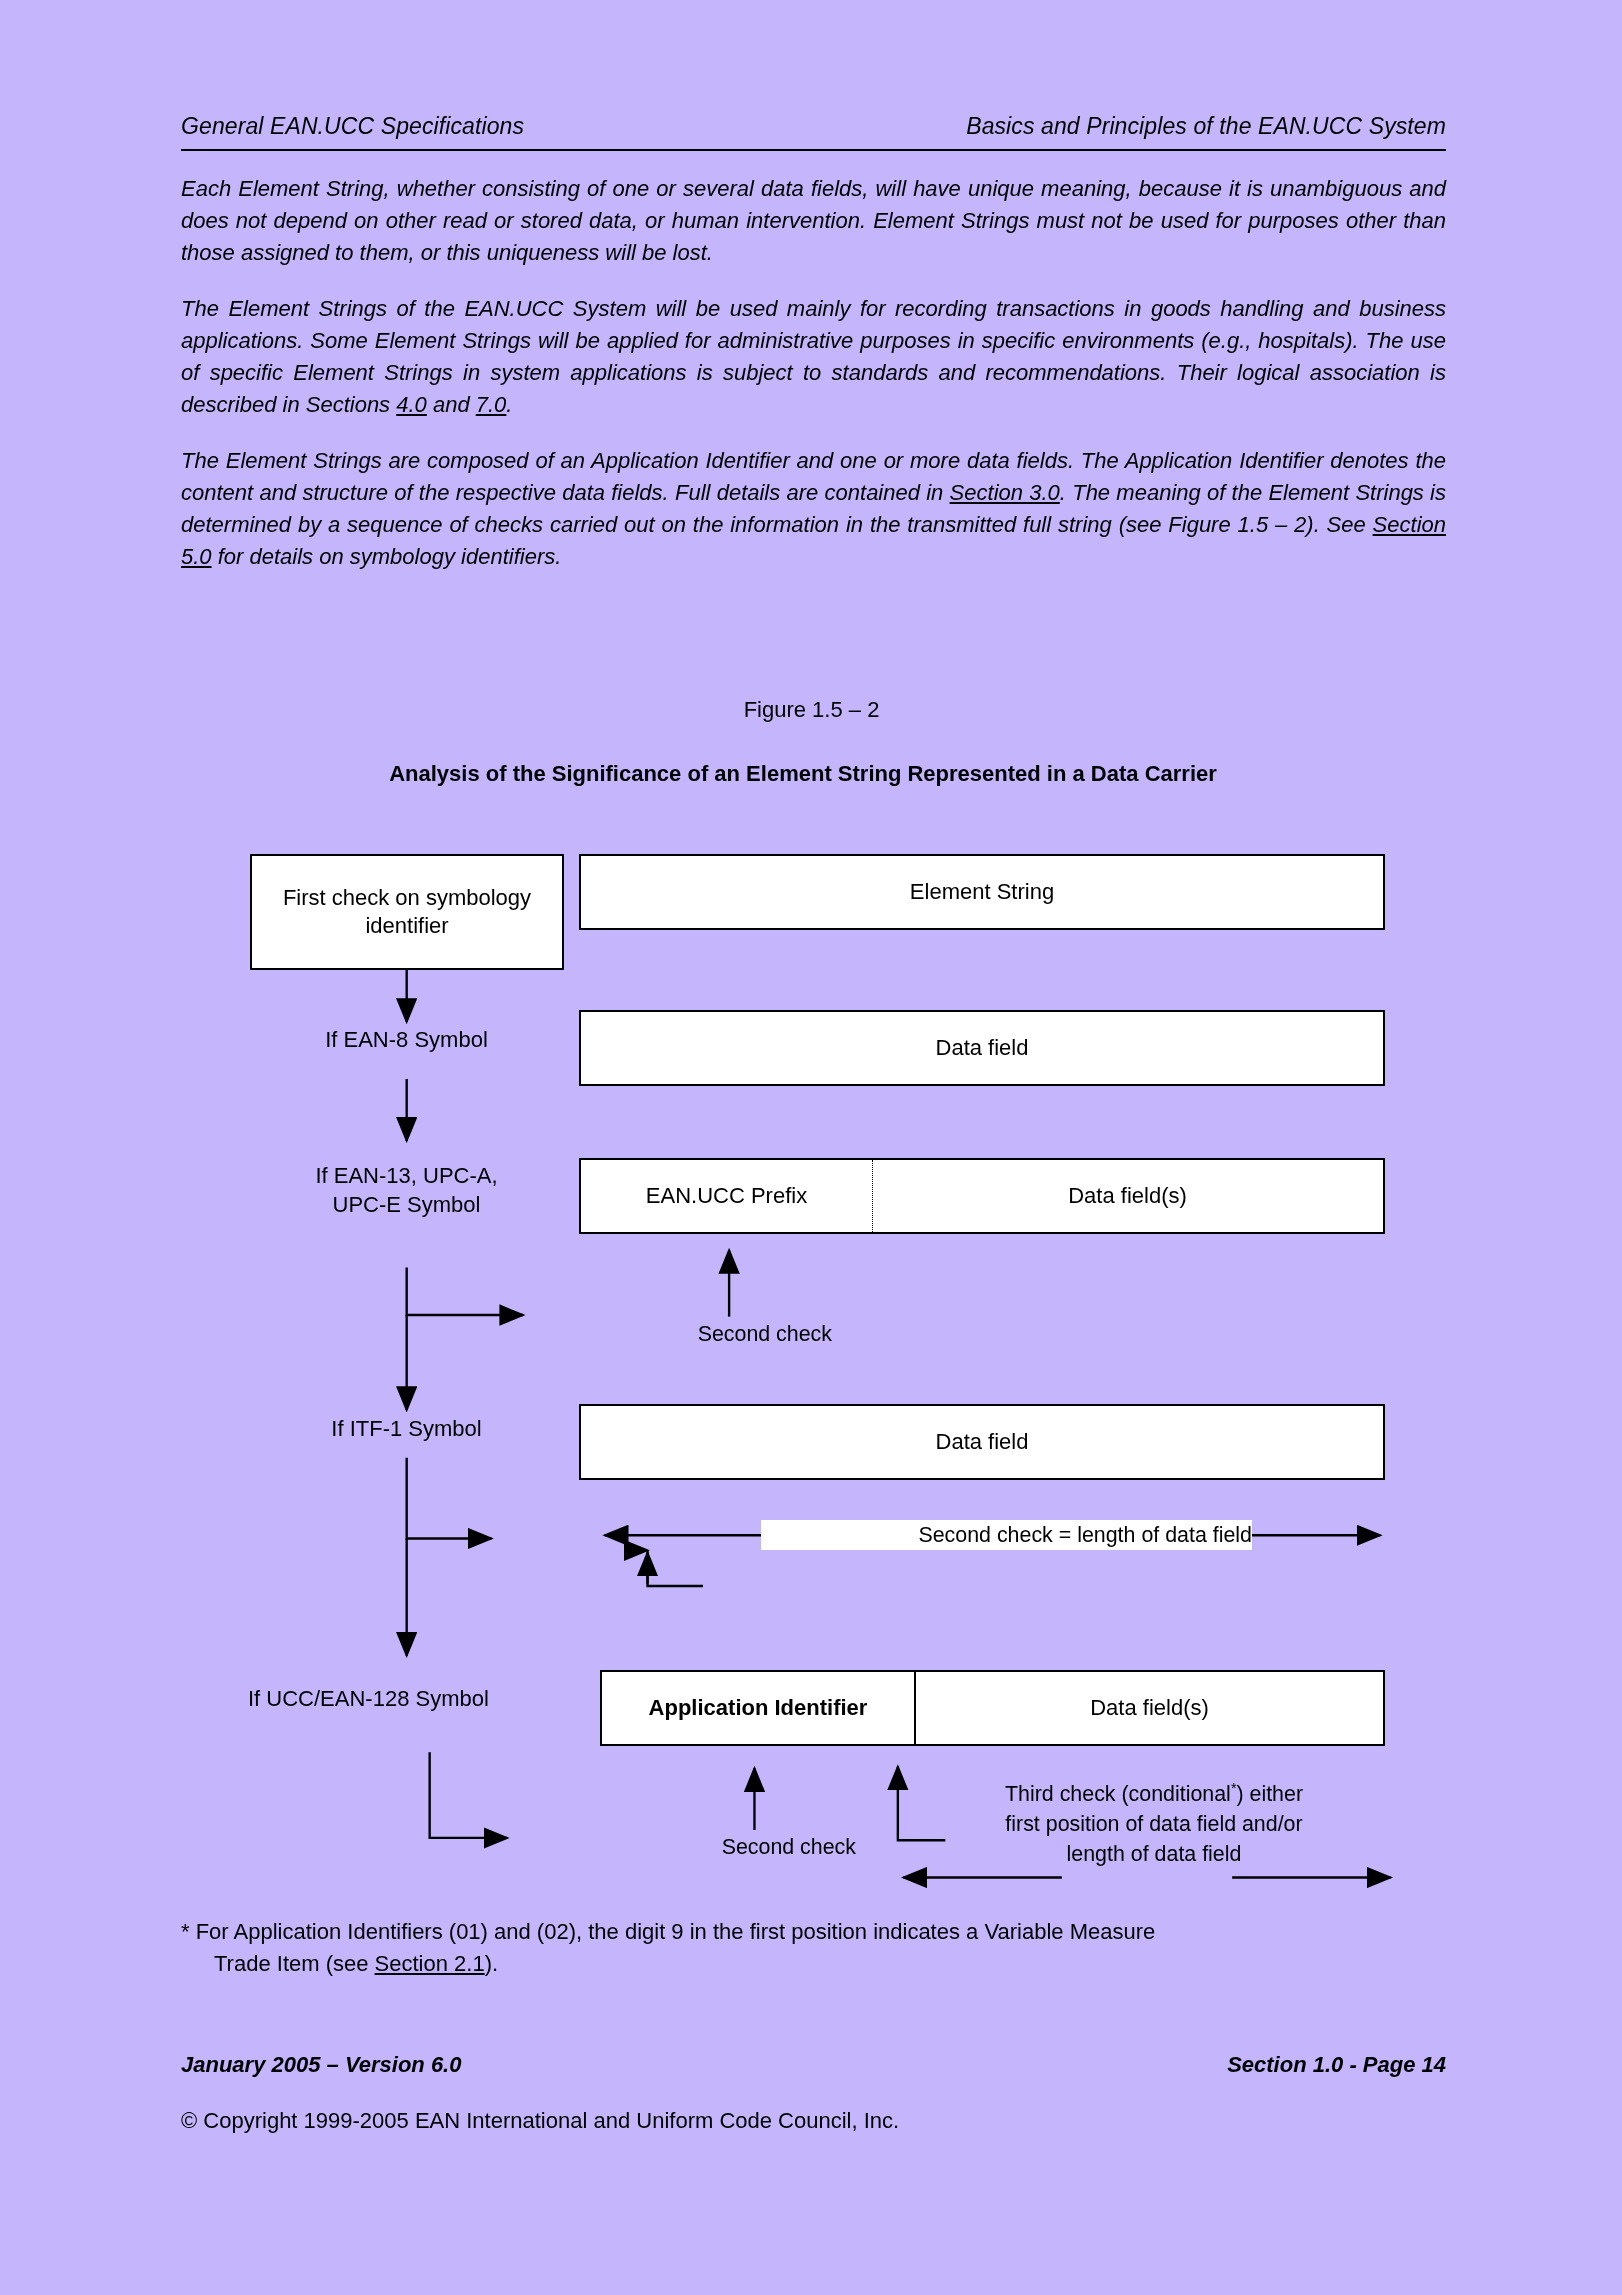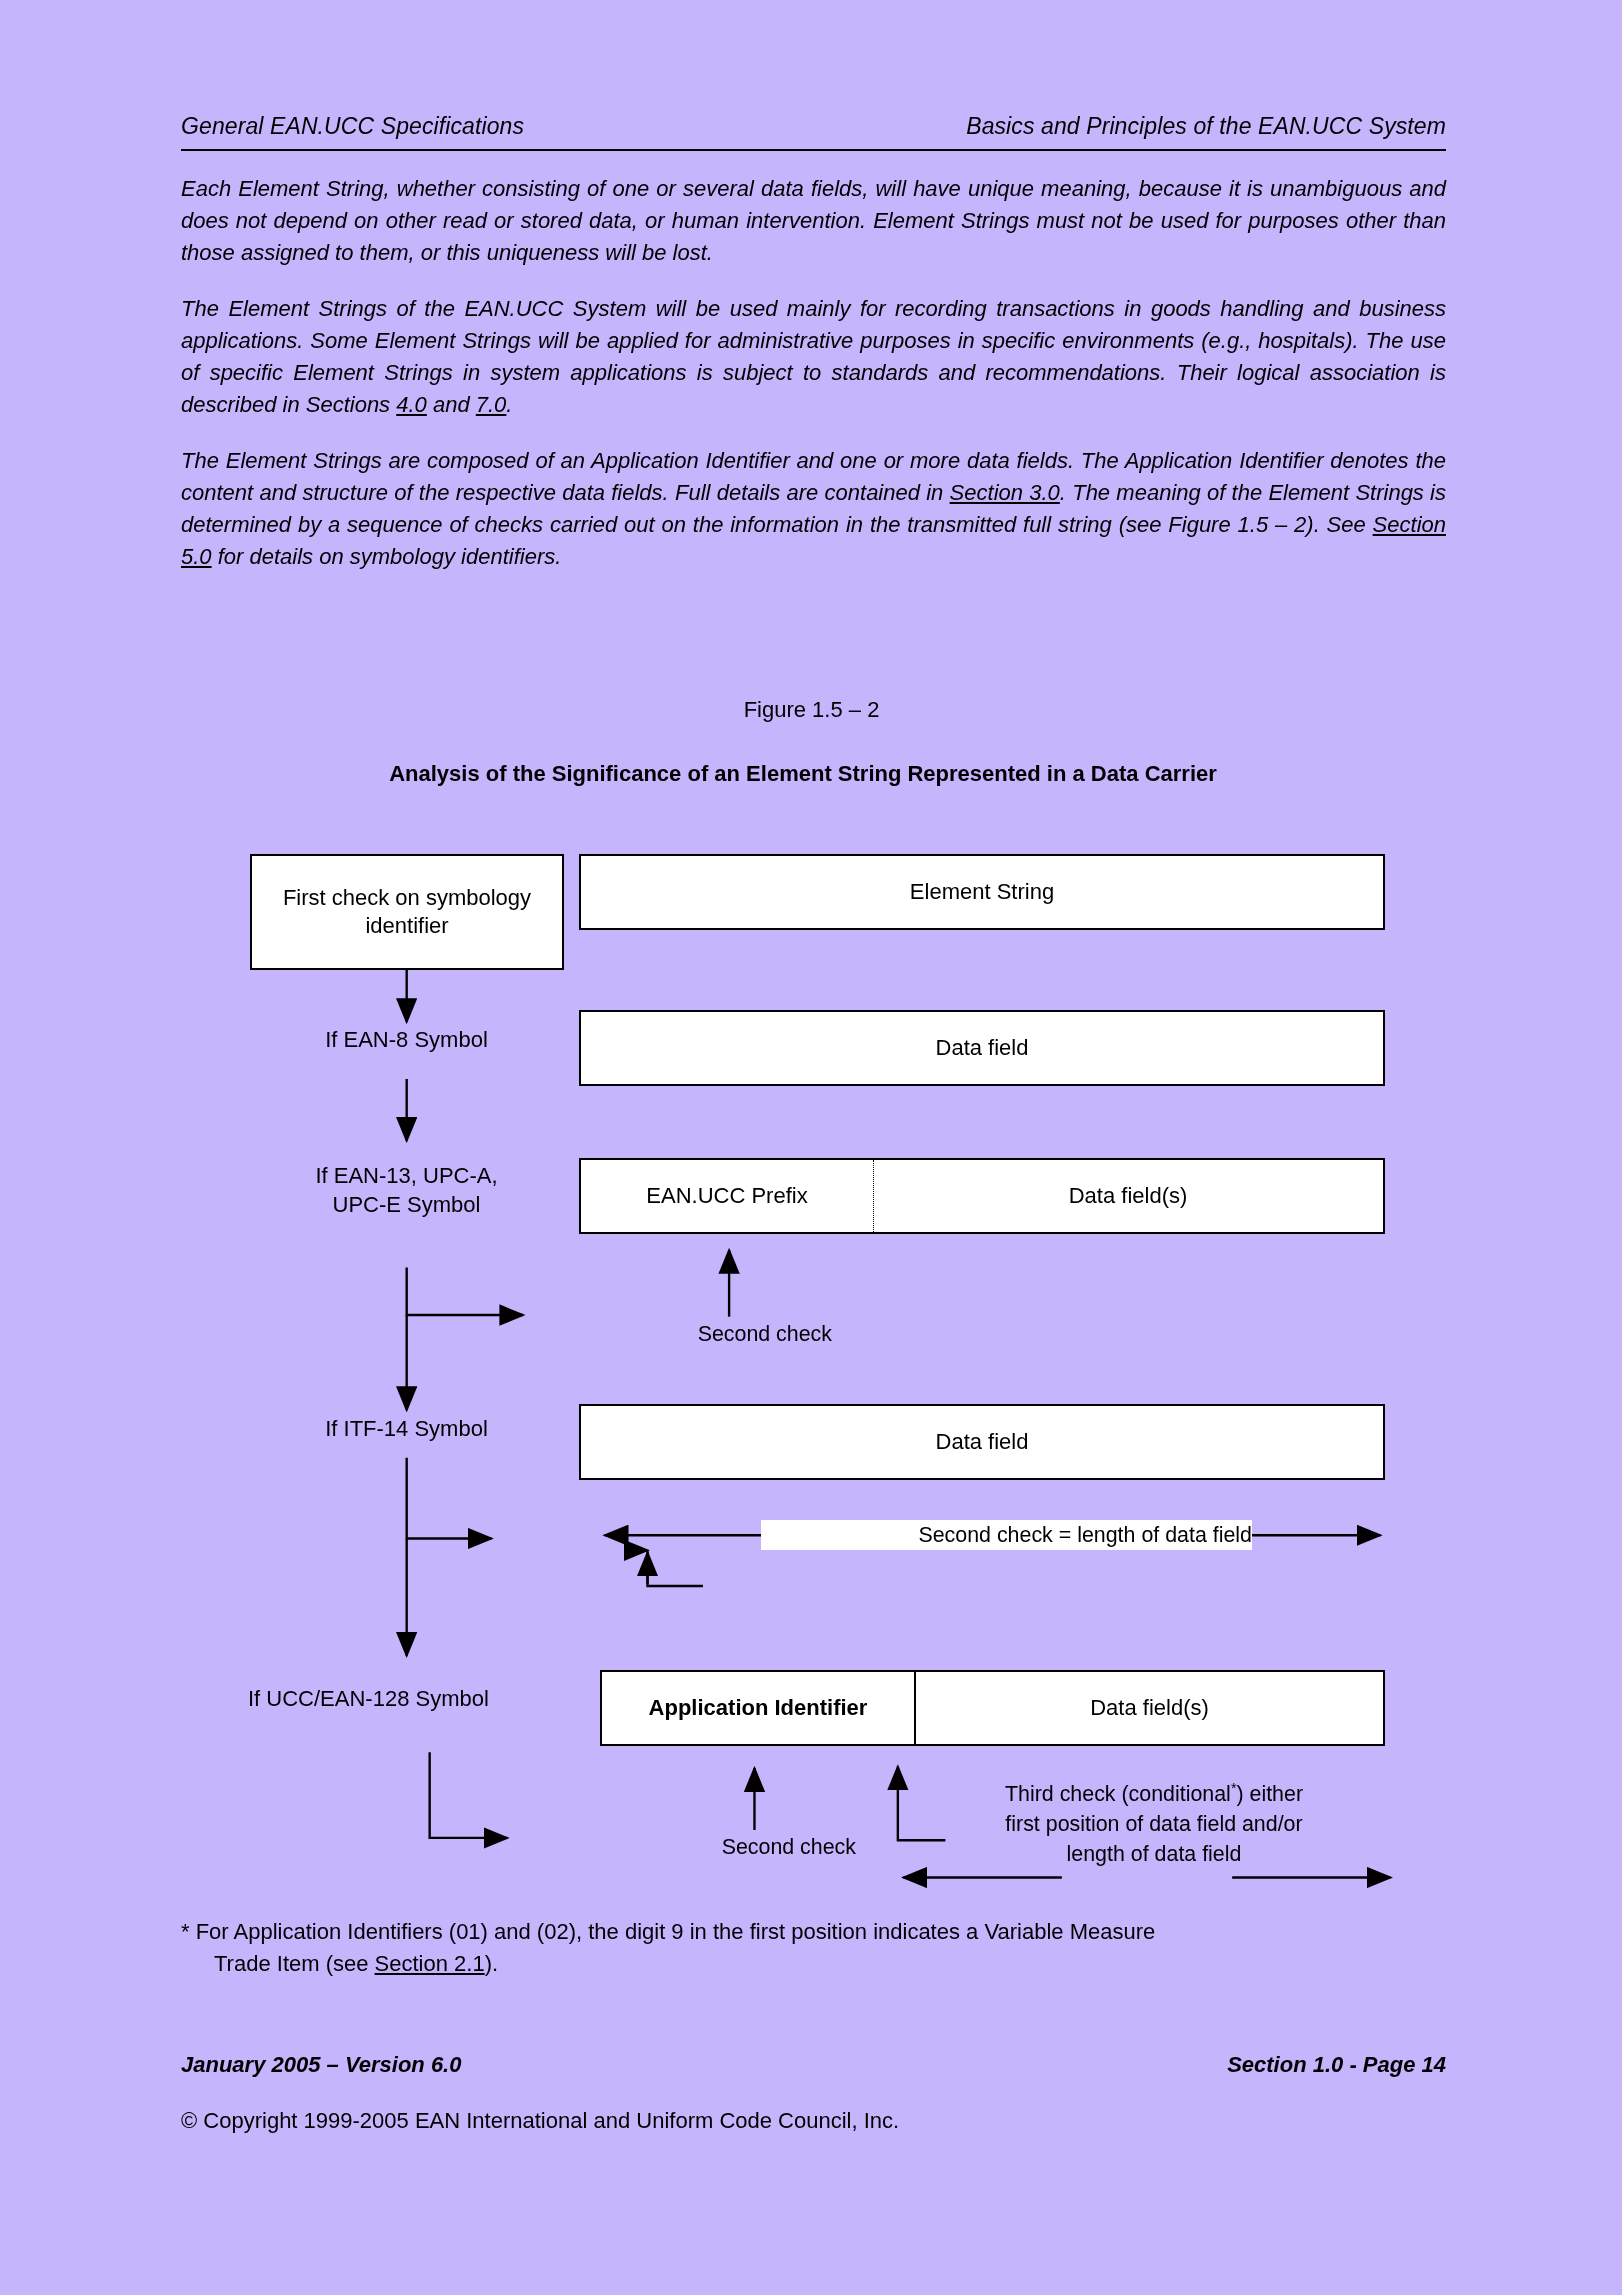--- a/index.html
+++ b/index.html
@@ -100,21 +100,21 @@
     background: #ffffff;
     display: flex;
     align-items: center;
     justify-content: center;
   }
   .dbox .lbl {
     font-size: 22px;
     line-height: 28.5px;
     text-align: center;
   }
-  .dbox.split { justify-content: center; }
+  .dbox.split { justify-content: flex-start; }
 
   .seg {
     box-sizing: border-box;
     height: 100%;
     display: flex;
     align-items: center;
     justify-content: center;
     font-size: 22px;
   }
   .seg.dotted-right { border-right: 1.6px dotted #000; }
@@ -256,21 +256,21 @@
     <div class="seg dotted-right" style="width:292px;">
       <span>EAN.UCC Prefix</span>
     </div>
     <div class="seg" style="width:509px;">
       <span>Data field(s)</span>
     </div>
   </div>
 
   <div class="note-label" style="left:626px; top:1319px; width:206px;">Second check</div>
 
-  <div class="side-label" style="left:248px; top:1415px; width:317px;">If ITF-14 Symbol</div>
+  <div class="side-label" style="left:248px; top:1415px; width:317px;">If ITF-1 Symbol</div>
 
   <div class="dbox" style="left:579px; top:1404px; width:806px; height:76px;">
     <span class="lbl">Data field</span>
   </div>
 
   <div class="note-label" style="left:761px; top:1520px; width:491px; background:#ffffff;">Second check = length of data field</div>
 
   <div class="side-label" style="left:248px; top:1685px; width:352px; text-align:left;">If UCC/EAN-128 Symbol</div>
 
   <div class="dbox split" style="left:600px; top:1670px; width:785px; height:76px;">

